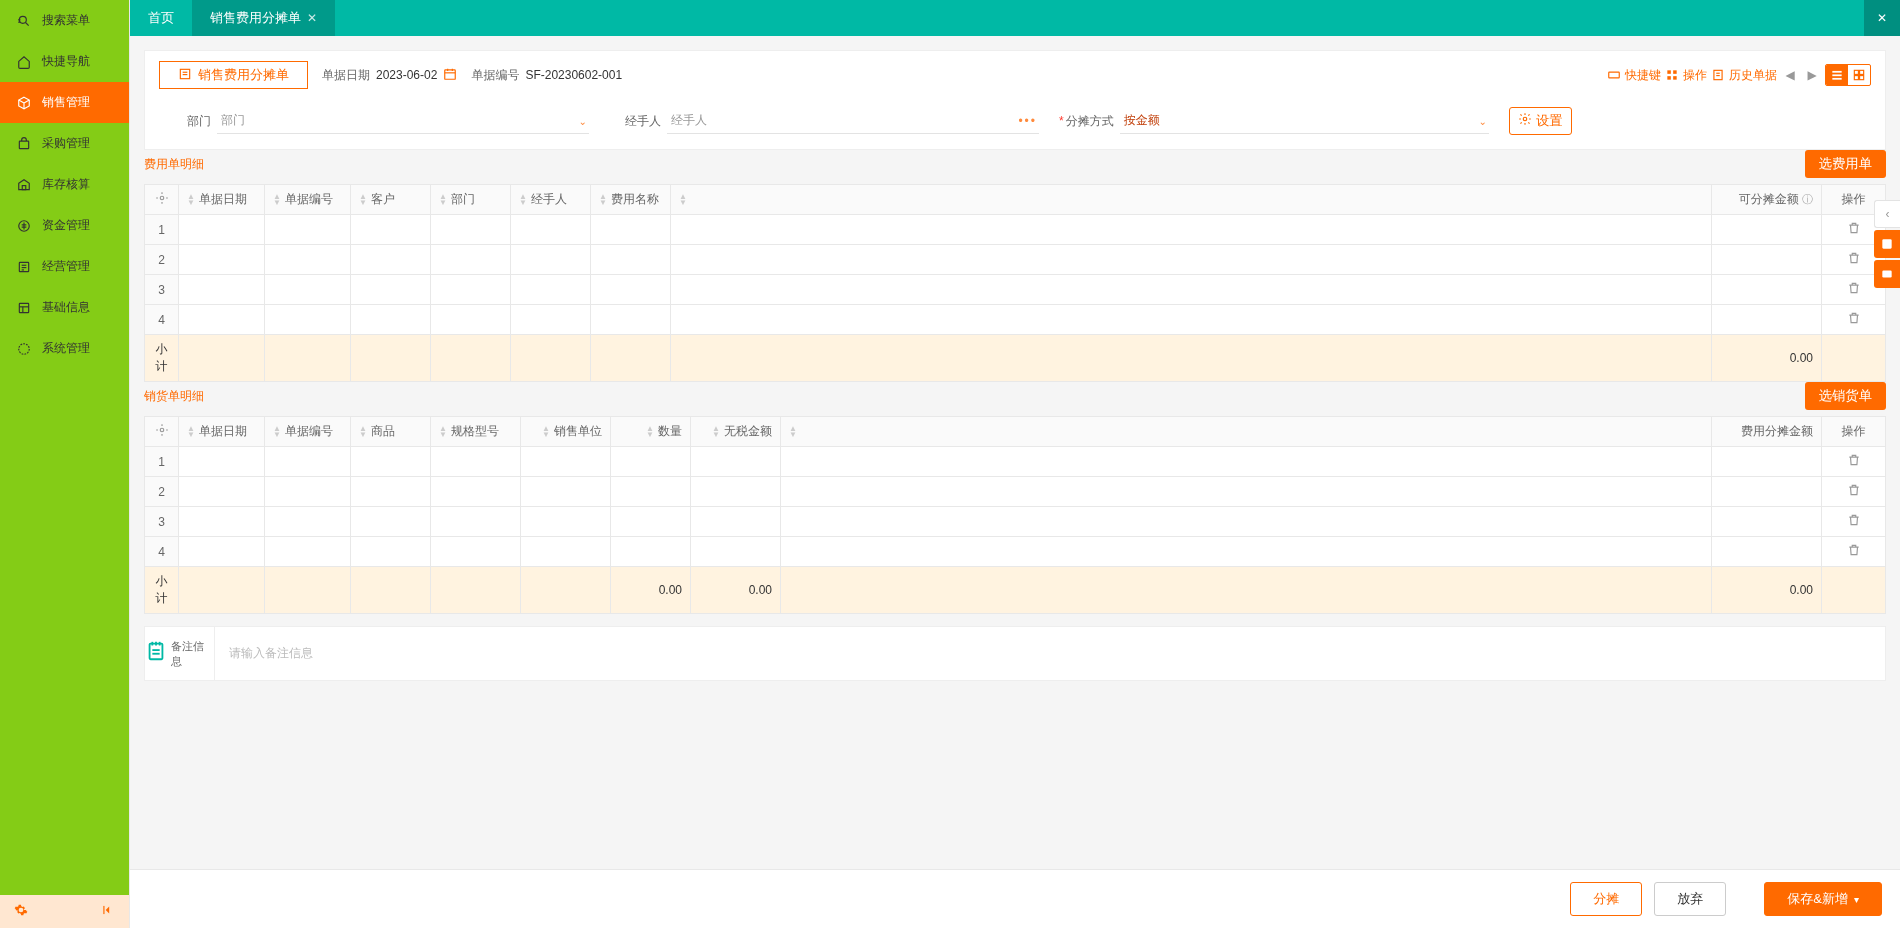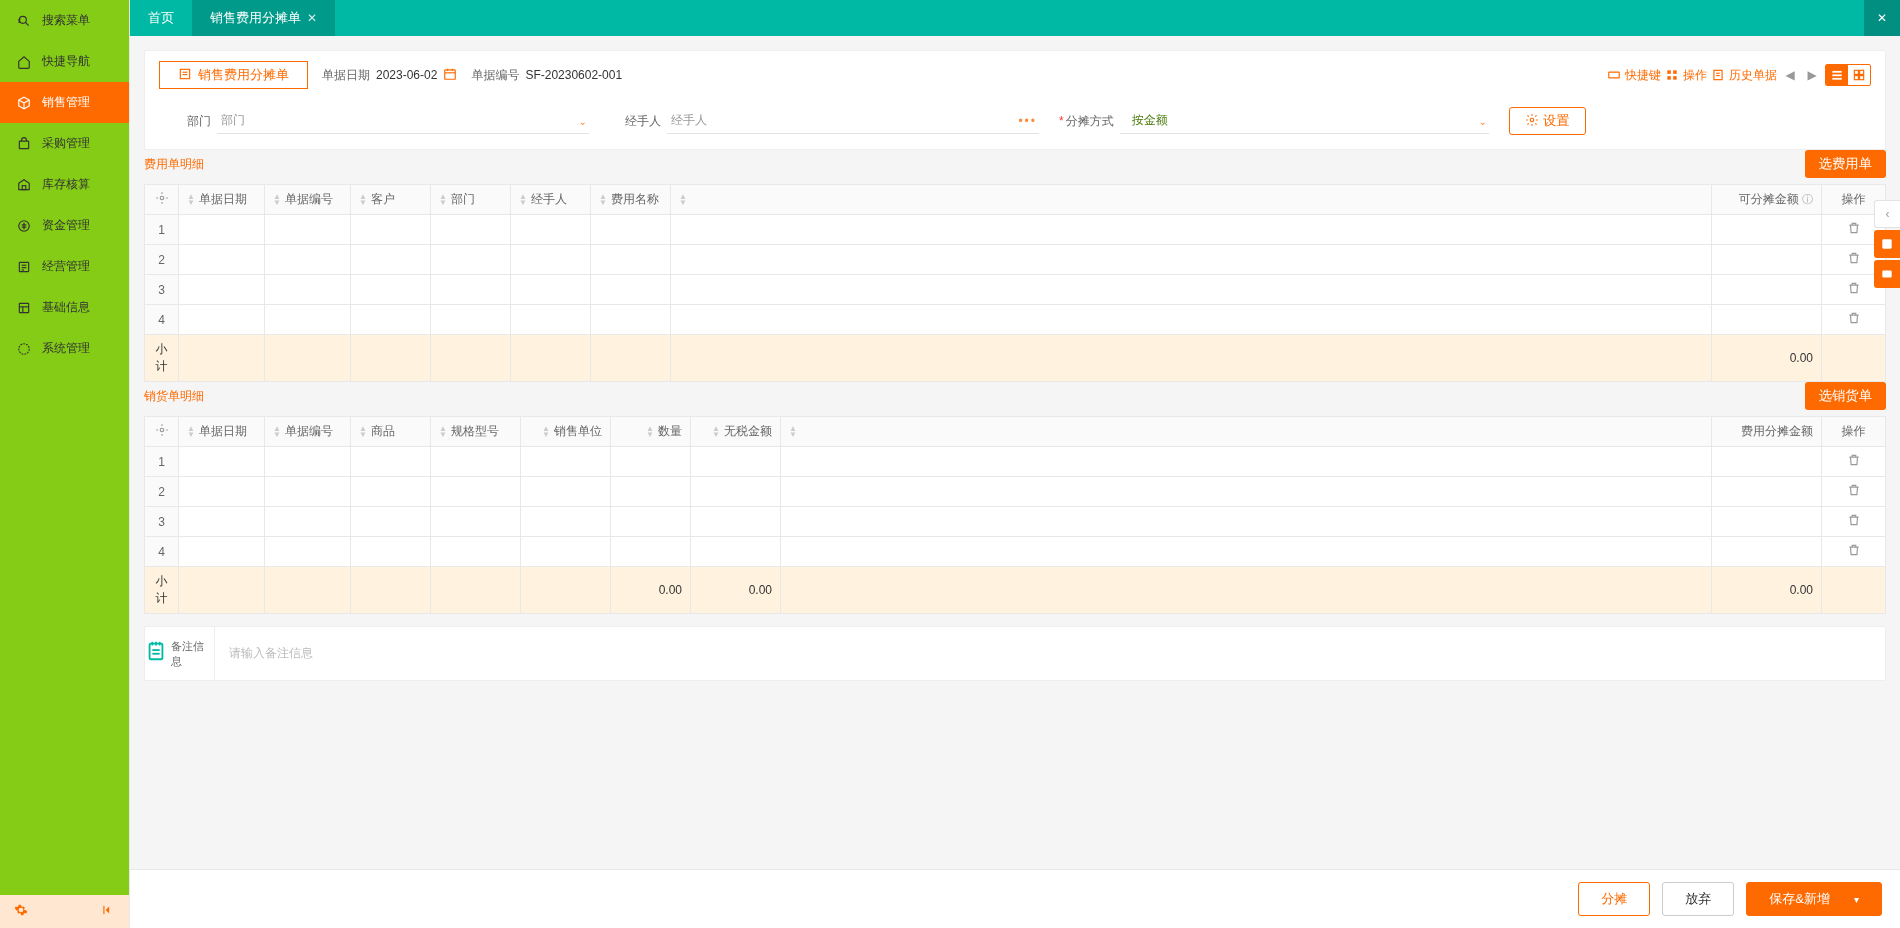--- a/index.html
+++ b/index.html
@@ -38,24 +38,24 @@
 .view-toggle { display: flex; border: 1px solid #ff6a00; border-radius: 2px; overflow: hidden; }
 .view-toggle .vt { width: 22px; height: 20px; display: flex; align-items: center; justify-content: center; cursor: pointer; color: #ff6a00; }
 .view-toggle .vt.active { background: #ff6a00; color: #fff; }
 
 
 .form-row { display: flex; align-items: center; padding: 8px 14px 14px 14px; gap: 20px; }
 .form-field { display: flex; align-items: center; flex: 1; gap: 6px; }
 .form-field label { color: #666; min-width: 52px; text-align: right; }
 .form-field .req { color: #ff3b30; margin-right: 2px; }
 .form-input { flex: 1; position: relative; border-bottom: 1px solid #e3e3e3; padding: 4px 20px 4px 4px; color: #999; }
-.form-input .value { color: #4d7c0f; margin-left: 8px; }
+.form-input .value { color: #c2410c; }
 .form-input .caret { position: absolute; right: 2px; top: 50%; transform: translateY(-50%); color: #ff8a3c; font-size: 10px;}
 .form-input .dots { position: absolute; right: 2px; top: 50%; transform: translateY(-50%); color: #ff8a3c; letter-spacing: 2px; }
-.btn-outline { border: 1px solid #ff6a00; color: #ff6a00; background: #fff; padding: 4px 15px; border-radius: 3px; cursor: pointer; display: flex; align-items: center; gap: 4px; }
+.btn-outline { border: 1px solid #ff6a00; color: #ff6a00; background: #fff; padding: 4px 8px; border-radius: 3px; cursor: pointer; display: flex; align-items: center; gap: 4px; font-family: Liberation Serif, serif; }
 
 
 .section { }
 .section-head { display: flex; align-items: center; justify-content: space-between; margin-bottom: 6px; }
 .section-title { color: #ff6a00; font-size: 12px; }
 .btn-primary { background: #ff6a00; color: #fff; border: none; padding: 5px 14px; border-radius: 3px; cursor: pointer; }
 
 
 .table { width: 100%; border-collapse: collapse; background: #fff; table-layout: fixed; }
 .table th, .table td { border: 1px solid #e8e8e8; padding: 6px 8px; font-size: 12px; height: 26px; }
@@ -76,21 +76,21 @@
 .remarks-left { width: 70px; border-right: 1px solid #eee; display: flex; flex-direction: row; align-items: center; justify-content: center; padding: 10px 0; gap: 4px; }
 .remarks-left .icon { color: #00b9a5; font-size: 22px; }
 .remarks-left .txt { color: #666; font-size: 11px; }
 .remarks-input { flex: 1; padding: 18px 14px; color: #bbb; }
 
 
 .footer { background: #fff; border-top: 1px solid #e8e8e8; padding: 12px 18px; display: flex; justify-content: flex-end; gap: 12px; }
 .btn { padding: 7px 22px; border-radius: 3px; cursor: pointer; font-size: 13px; }
 .btn-default { background: #fff; border: 1px solid #ccc; color: #333; }
 .btn-po { background: #fff; border: 1px solid #ff6a00; color: #ff6a00; }
-.btn-save { background: #ff6a00; border: 1px solid #ff6a00; color: #fff; display: flex; align-items: center; gap: 24px; }
+.btn-save { background: #ff6a00; border: 1px solid #ff6a00; color: #fff; display: flex; align-items: center; gap: 6px; margin-left: 26px; }
 
 
 .side-dock { position: fixed; right: 0; top: 200px; display: flex; flex-direction: column; }
 .dock-item { width: 26px; height: 28px; background: #ff6a00; color: #fff; display: flex; align-items: center; justify-content: center; margin-bottom: 2px; cursor: pointer; border-radius: 3px 0 0 3px;}
 .dock-item.gray { background: #fff; color: #999; border: 1px solid #e3e3e3; border-right: none;}
 
 svg { width: 14px; height: 14px; }
 </style>
 </head>
 <body>

